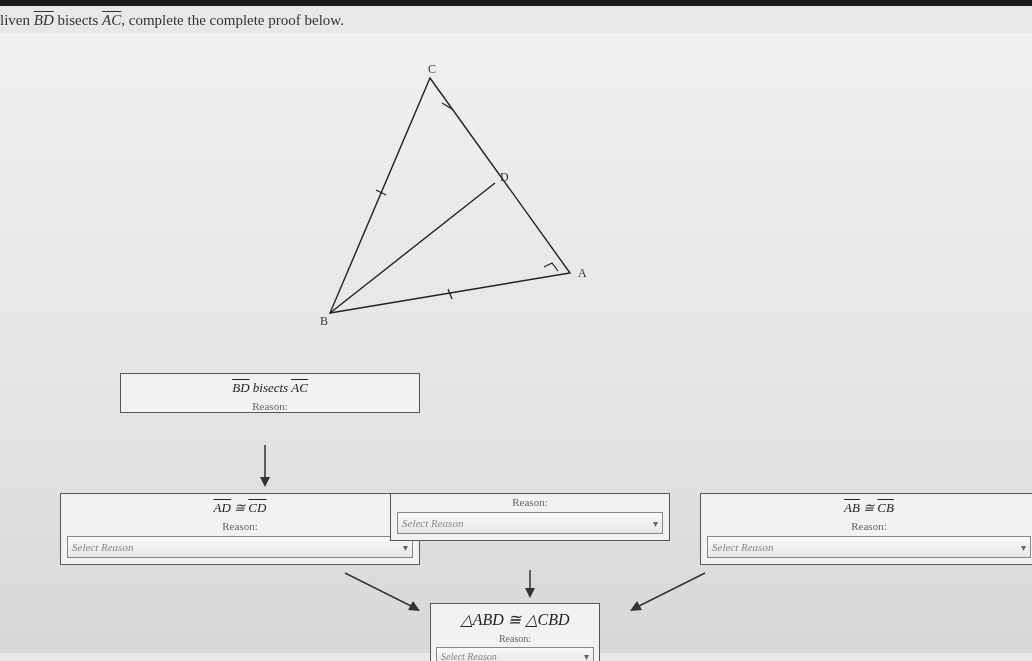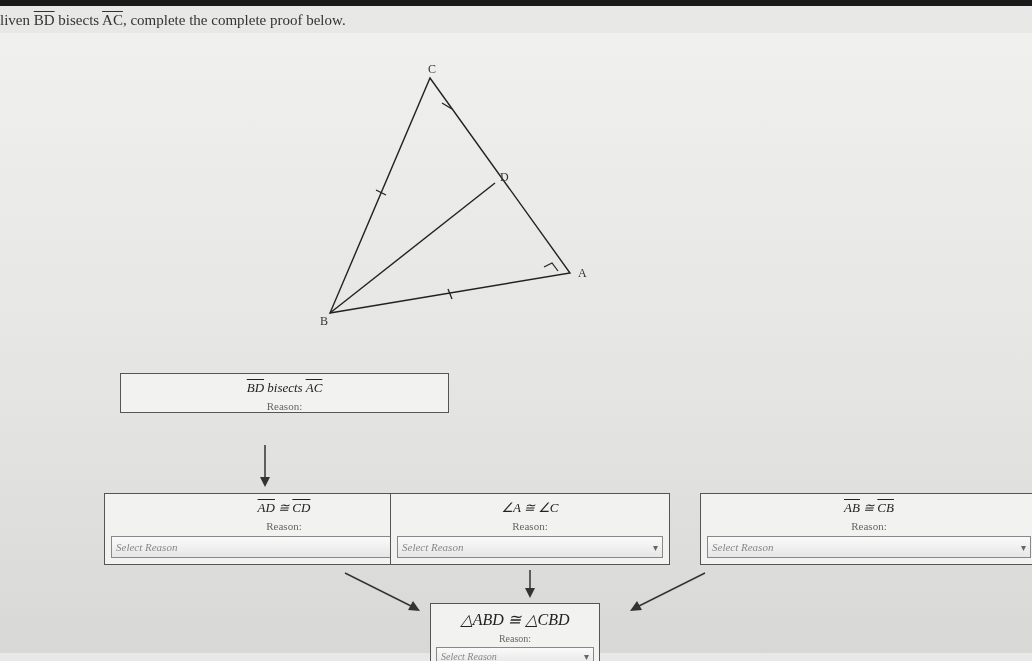--- a/index.html
+++ b/index.html
@@ -15,21 +15,21 @@
     width: 100%;
     height: 6px;
     background: #1a1a1a;
   }
   .prompt {
     padding: 6px 4px 4px 0;
     font-size: 15px;
     color: #333;
   }
   .prompt .seg { display:inline;text-align:center; }
-  .overline { text-decoration: overline; }
+  .overline { text-decoration: overline; font-style: italic; }
   .work-area {
     position: relative;
     width: 100%;
     height: 620px;
     background: linear-gradient(180deg,#f0f0ee 0%,#e4e4e2 60%,#d8d8d6 100%);
   }
   .diagram {
     position: absolute;
     left: 300px;
     top: 30px;
@@ -58,22 +58,22 @@
     background: linear-gradient(#fafafa,#e6e6e6);
     display: flex;
     align-items: center;
     justify-content: space-between;
     padding: 0 4px;
     font-size: 11px;
     color: #888;
     font-style: italic;
   }
   .dropdown .arrow { font-style: normal; color:#666; font-size:10px; }
-  .given-box { left: 120px; top: 0; width: 329px; }
-  .row2-a { left: 60px; top: 120px; width: 360px; margin-left: 44px; }
+  .given-box { left: 120px; top: 0; width: 300px; }
+  .row2-a { left: 60px; top: 120px; width: 360px; }
   .row2-b { left: 390px; top: 120px; width: 280px; }
   .row2-c { left: 700px; top: 120px; width: 338px; }
   .final-box { left: 430px; top: 230px; width: 170px; }
   .arrow-svg { position:absolute; }
   .math { font-style: italic; }
 </style>
 </head>
 <body>
 
 <div class="topbar"></div>
@@ -132,23 +132,20 @@
         <span class="overline">AD</span><span> ≅ </span><span class="overline">CD</span>
       </div>
       <div class="rlabel">Reason:</div>
       <div class="dropdown">
         <span>Select Reason</span>
         <span class="arrow">▾</span>
       </div>
     </div>
 
     <div class="box row2-b">
-      <div class="stmt">
-        <span class="math">∠A</span><span> ≅ </span><span class="math">∠C</span>
-      </div>
       <div class="rlabel">Reason:</div>
       <div class="dropdown">
         <span>Select Reason</span>
         <span class="arrow">▾</span>
       </div>
     </div>
 
     <div class="box row2-c">
       <div class="stmt">
         <span class="overline">AB</span><span> ≅ </span><span class="overline">CB</span>

